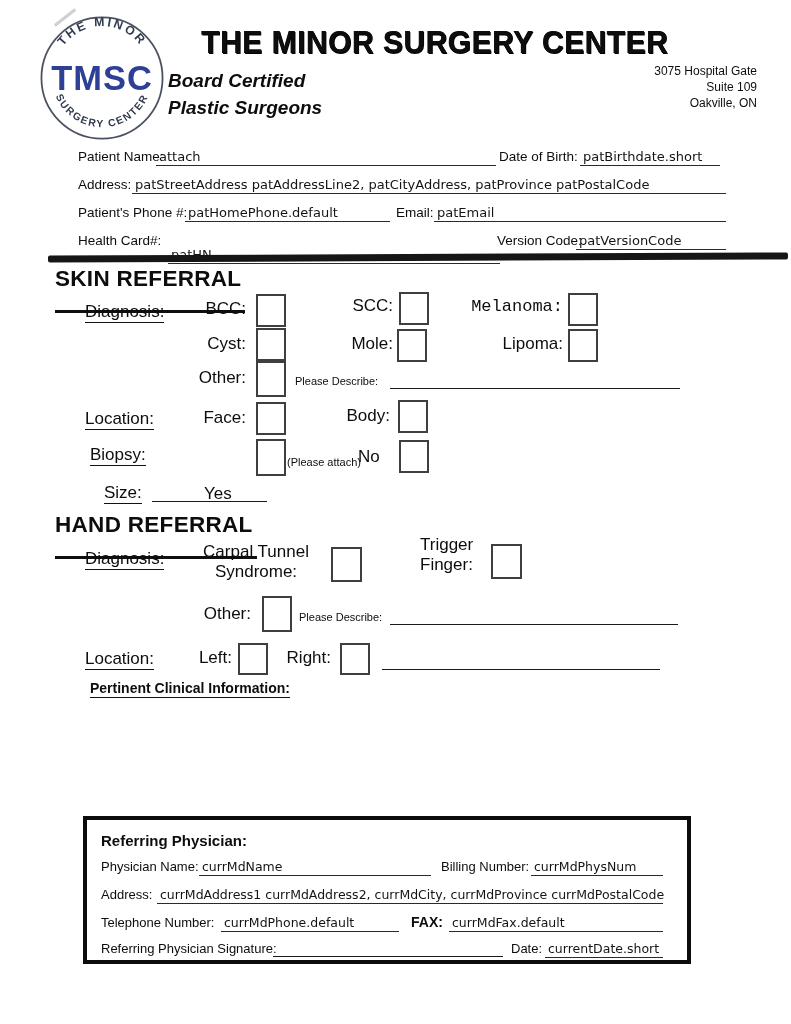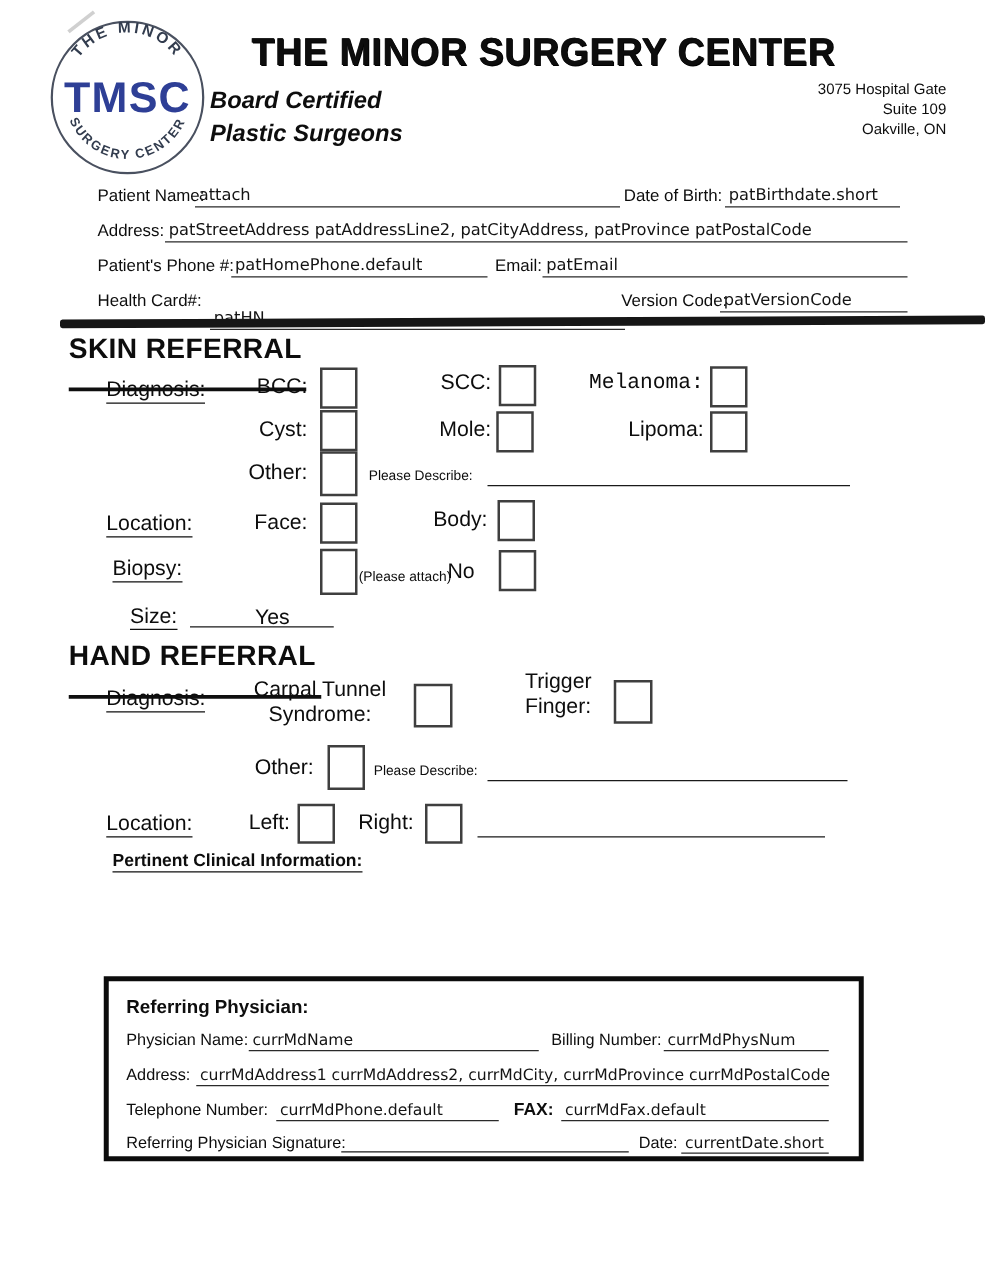--- a/index.html
+++ b/index.html
@@ -23,21 +23,21 @@
   .title{
     font-weight:bold; font-size:30px; letter-spacing:0.5px; text-align:center; white-space:nowrap;
     text-shadow: 0.6px 0.6px 0 #000, -0.4px 0 0 #222;
     transform:scaleY(1.04);
   }
   .cred { font-style:italic; font-weight:bold; font-size:19px; line-height:1.4; white-space:nowrap; }
   .telfax { font-weight:bold; font-size:18.5px; line-height:1.45; text-align:center; white-space:nowrap; }
   .addr { font-size:12px; line-height:1.32; text-align:right; }
   .divider { position:absolute; left:48px; top:254px; width:740px; height:7px;
              background:#161616; transform:rotate(-0.25deg); border-radius:2px; }
-  .physbox { position:absolute; left:83px; top:781px; width:600px; height:140px;
+  .physbox { position:absolute; left:83px; top:816px; width:600px; height:140px;
              border:4px solid #0c0c0c; background:#fff; }
   .boxlbl { font-size:13px; line-height:17px; white-space:nowrap; }
   .boxval { font-size:12.5px; }
   .artifact { position:absolute; left:52px; top:16px; width:26px; height:0;
               border-top:3px solid #b0b0b0; transform:rotate(-38deg); opacity:0.6; }
   svg text { font-family:"Liberation Sans", sans-serif; }
 </style>
 </head>
 <body>
 

